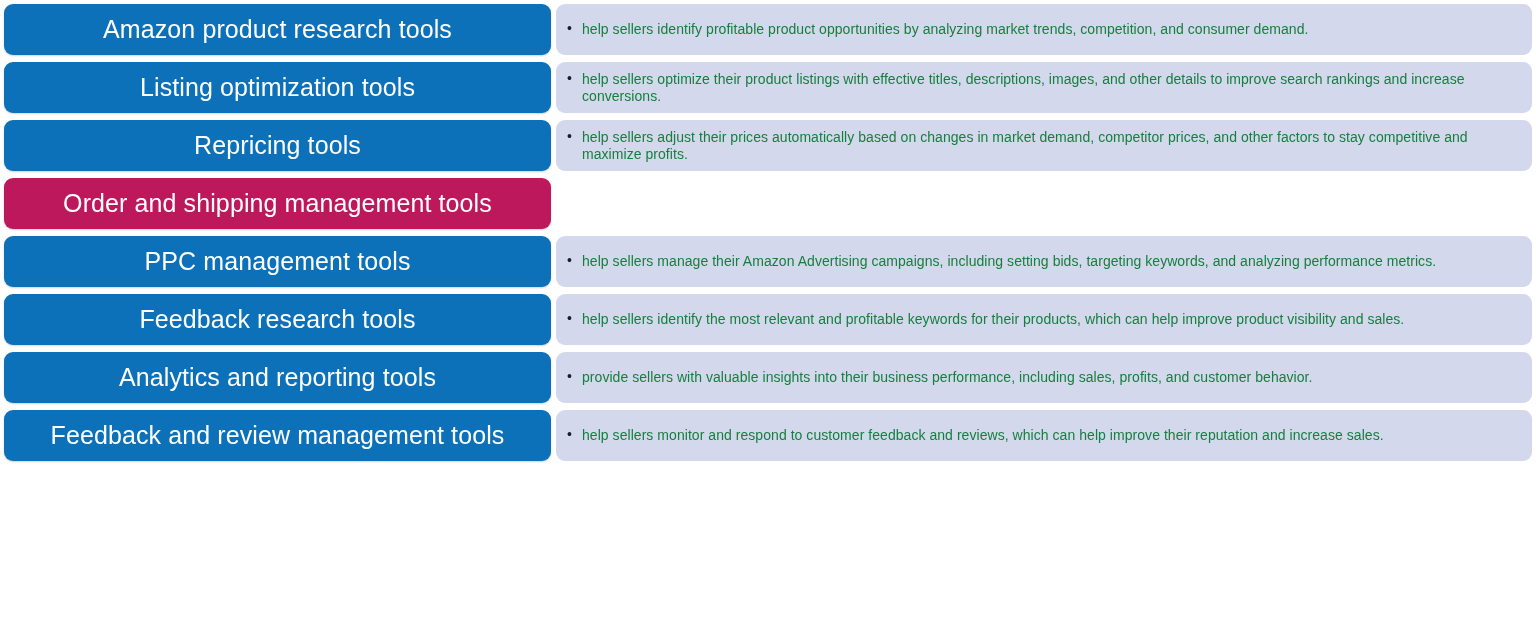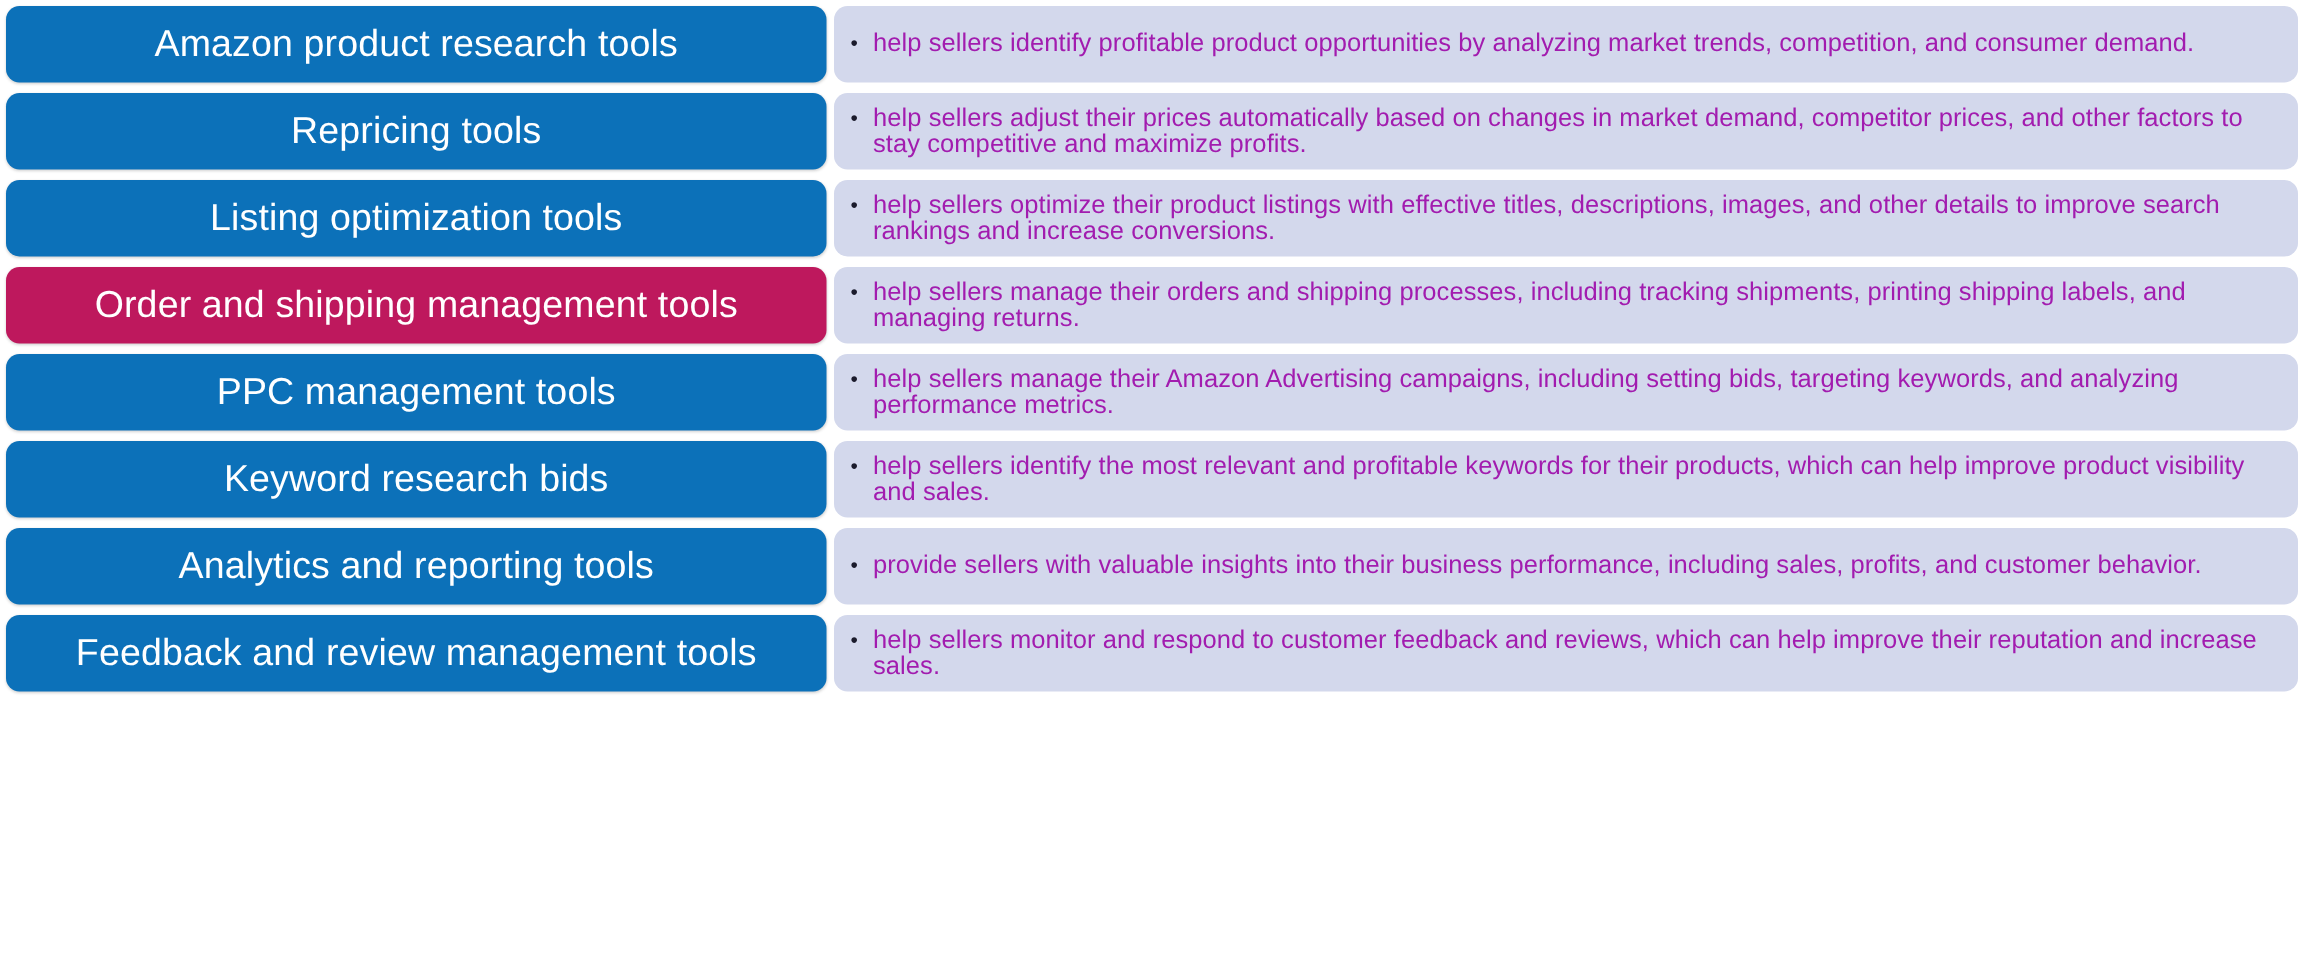--- a/index.html
+++ b/index.html
@@ -67,22 +67,22 @@
     padding: 0 14px 0 9px;
   }
   .desc-list {
     margin: 0;
     padding: 0 0 0 17px;
     list-style: none;
     width: 100%;
   }
   .desc-item {
     position: relative;
-    color: #a21caf;
-    font-size: 17px;
+    color: #15803d;
+    font-size: 14px;
     line-height: 16.5px;
     letter-spacing: 0.05px;
   }
   .desc-item::before {
     content: "\2022";
     position: absolute;
     left: -15px;
     top: -1px;
     font-size: 14px;
     color: #1b1b2c;
@@ -97,61 +97,56 @@
         <span class="label-text">Amazon product research tools</span>
       </div>
       <div class="desc-box">
         <ul class="desc-list">
           <li class="desc-item">help sellers identify profitable product opportunities by analyzing market trends, competition, and consumer demand.</li>
         </ul>
       </div>
     </div>
     <div class="row">
       <div class="label-box">
+        <span class="label-text">Listing optimization tools</span>
+      </div>
+      <div class="desc-box">
+        <ul class="desc-list">
+          <li class="desc-item">help sellers optimize their product listings with effective titles, descriptions, images, and other details to improve search rankings and increase conversions.</li>
+        </ul>
+      </div>
+    </div>
+    <div class="row">
+      <div class="label-box">
         <span class="label-text">Repricing tools</span>
       </div>
       <div class="desc-box">
         <ul class="desc-list">
           <li class="desc-item">help sellers adjust their prices automatically based on changes in market demand, competitor prices, and other factors to stay competitive and maximize profits.</li>
         </ul>
       </div>
     </div>
     <div class="row">
-      <div class="label-box">
-        <span class="label-text">Listing optimization tools</span>
-      </div>
-      <div class="desc-box">
-        <ul class="desc-list">
-          <li class="desc-item">help sellers optimize their product listings with effective titles, descriptions, images, and other details to improve search rankings and increase conversions.</li>
-        </ul>
-      </div>
-    </div>
-    <div class="row">
       <div class="label-box highlight">
         <span class="label-text">Order and shipping management tools</span>
-      </div>
-      <div class="desc-box">
-        <ul class="desc-list">
-          <li class="desc-item">help sellers manage their orders and shipping processes, including tracking shipments, printing shipping labels, and managing returns.</li>
-        </ul>
       </div>
     </div>
     <div class="row">
       <div class="label-box">
         <span class="label-text">PPC management tools</span>
       </div>
       <div class="desc-box">
         <ul class="desc-list">
           <li class="desc-item">help sellers manage their Amazon Advertising campaigns, including setting bids, targeting keywords, and analyzing performance metrics.</li>
         </ul>
       </div>
     </div>
     <div class="row">
       <div class="label-box">
-        <span class="label-text">Keyword research bids</span>
+        <span class="label-text">Feedback research tools</span>
       </div>
       <div class="desc-box">
         <ul class="desc-list">
           <li class="desc-item">help sellers identify the most relevant and profitable keywords for their products, which can help improve product visibility and sales.</li>
         </ul>
       </div>
     </div>
     <div class="row">
       <div class="label-box">
         <span class="label-text">Analytics and reporting tools</span>

